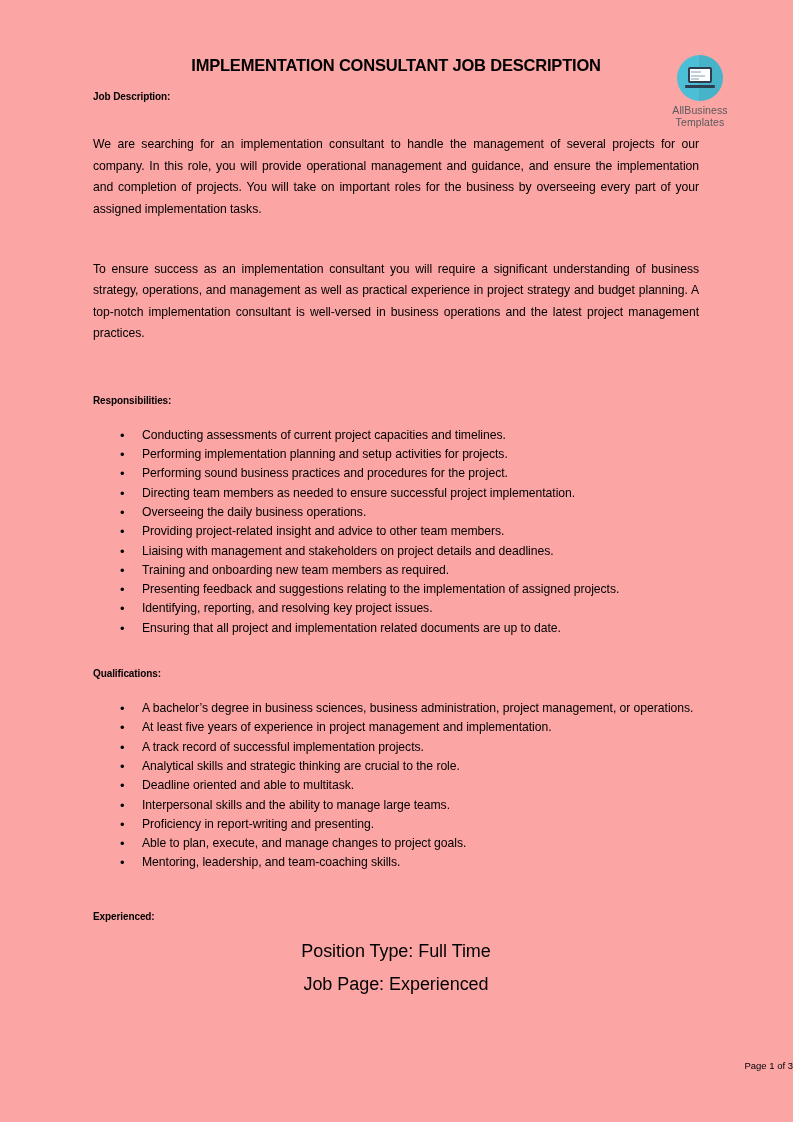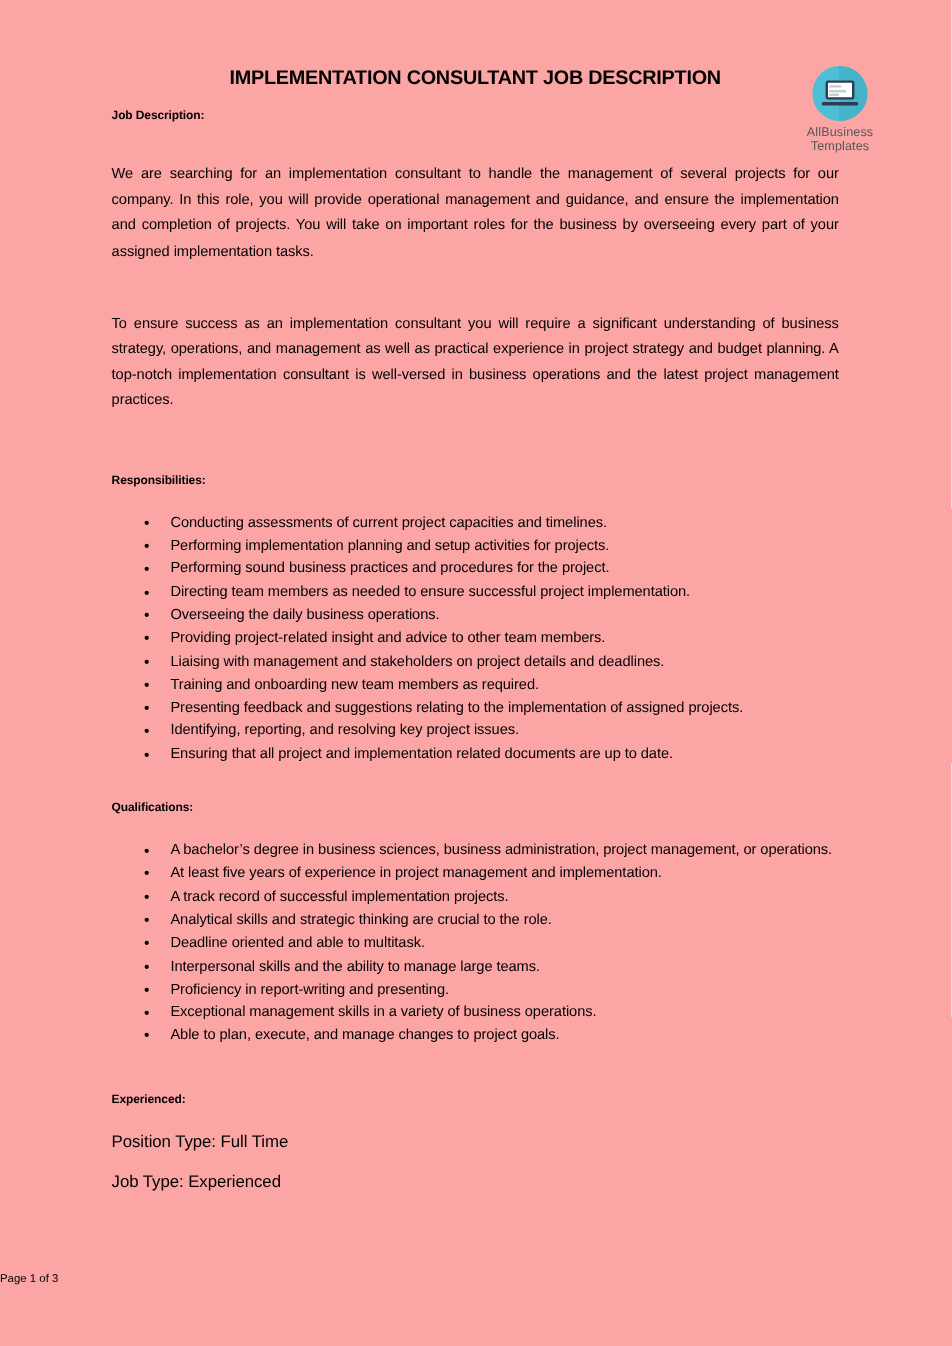--- a/index.html
+++ b/index.html
@@ -151,32 +151,33 @@
     content: "\2022";
     position: absolute;
     left: 27px;
     top: 0;
     font-size: 13px;
     line-height: 19.3px;
     color: #000;
   }
 
   .line-item {
-    font-size: 14px;
+    font-size: 18px;
     line-height: 19px;
     color: #000;
     letter-spacing: -0.05px;
+    text-align: center;
   }
 
   .footer {
     position: absolute;
     left: 0;
     top: 1060px;
     width: 793px;
-    text-align: left;
+    text-align: right;
     font-size: 9.5px;
     color: #000;
   }
 
   
   .gap-title-to-jd { height: 16px; }
   .gap-sm  { height: 14px; }
   .gap-md  { height: 20px; }
   .gap-lg  { height: 30px; }
   .gap-xl  { height: 38px; }
@@ -248,33 +249,33 @@
     <div class="gap-md"></div>
 
     <ul class="bullets">
       <li>A bachelor’s degree in business sciences, business administration, project management, or operations.</li>
       <li>At least five years of experience in project management and implementation.</li>
       <li>A track record of successful implementation projects.</li>
       <li>Analytical skills and strategic thinking are crucial to the role.</li>
       <li>Deadline oriented and able to multitask.</li>
       <li>Interpersonal skills and the ability to manage large teams.</li>
       <li>Proficiency in report-writing and presenting.</li>
-      <li>Exceptional management skills in a variety of business operations.</li>
       <li>Able to plan, execute, and manage changes to project goals.</li>
+      <li>Mentoring, leadership, and team-coaching skills.</li>
     </ul>
 
     <div class="gap-xl"></div>
 
     <div class="section-head">Experienced:</div>
 
     <div class="gap-md"></div>
 
     <div class="line-item">Position Type: Full Time</div>
 
     <div class="gap-sm"></div>
 
-    <div class="line-item">Job Type: Experienced</div>
+    <div class="line-item">Job Page: Experienced</div>
 
   </div>
 
   <div class="footer">Page 1 of 3</div>
 
 </div>
 
 </body></html>

